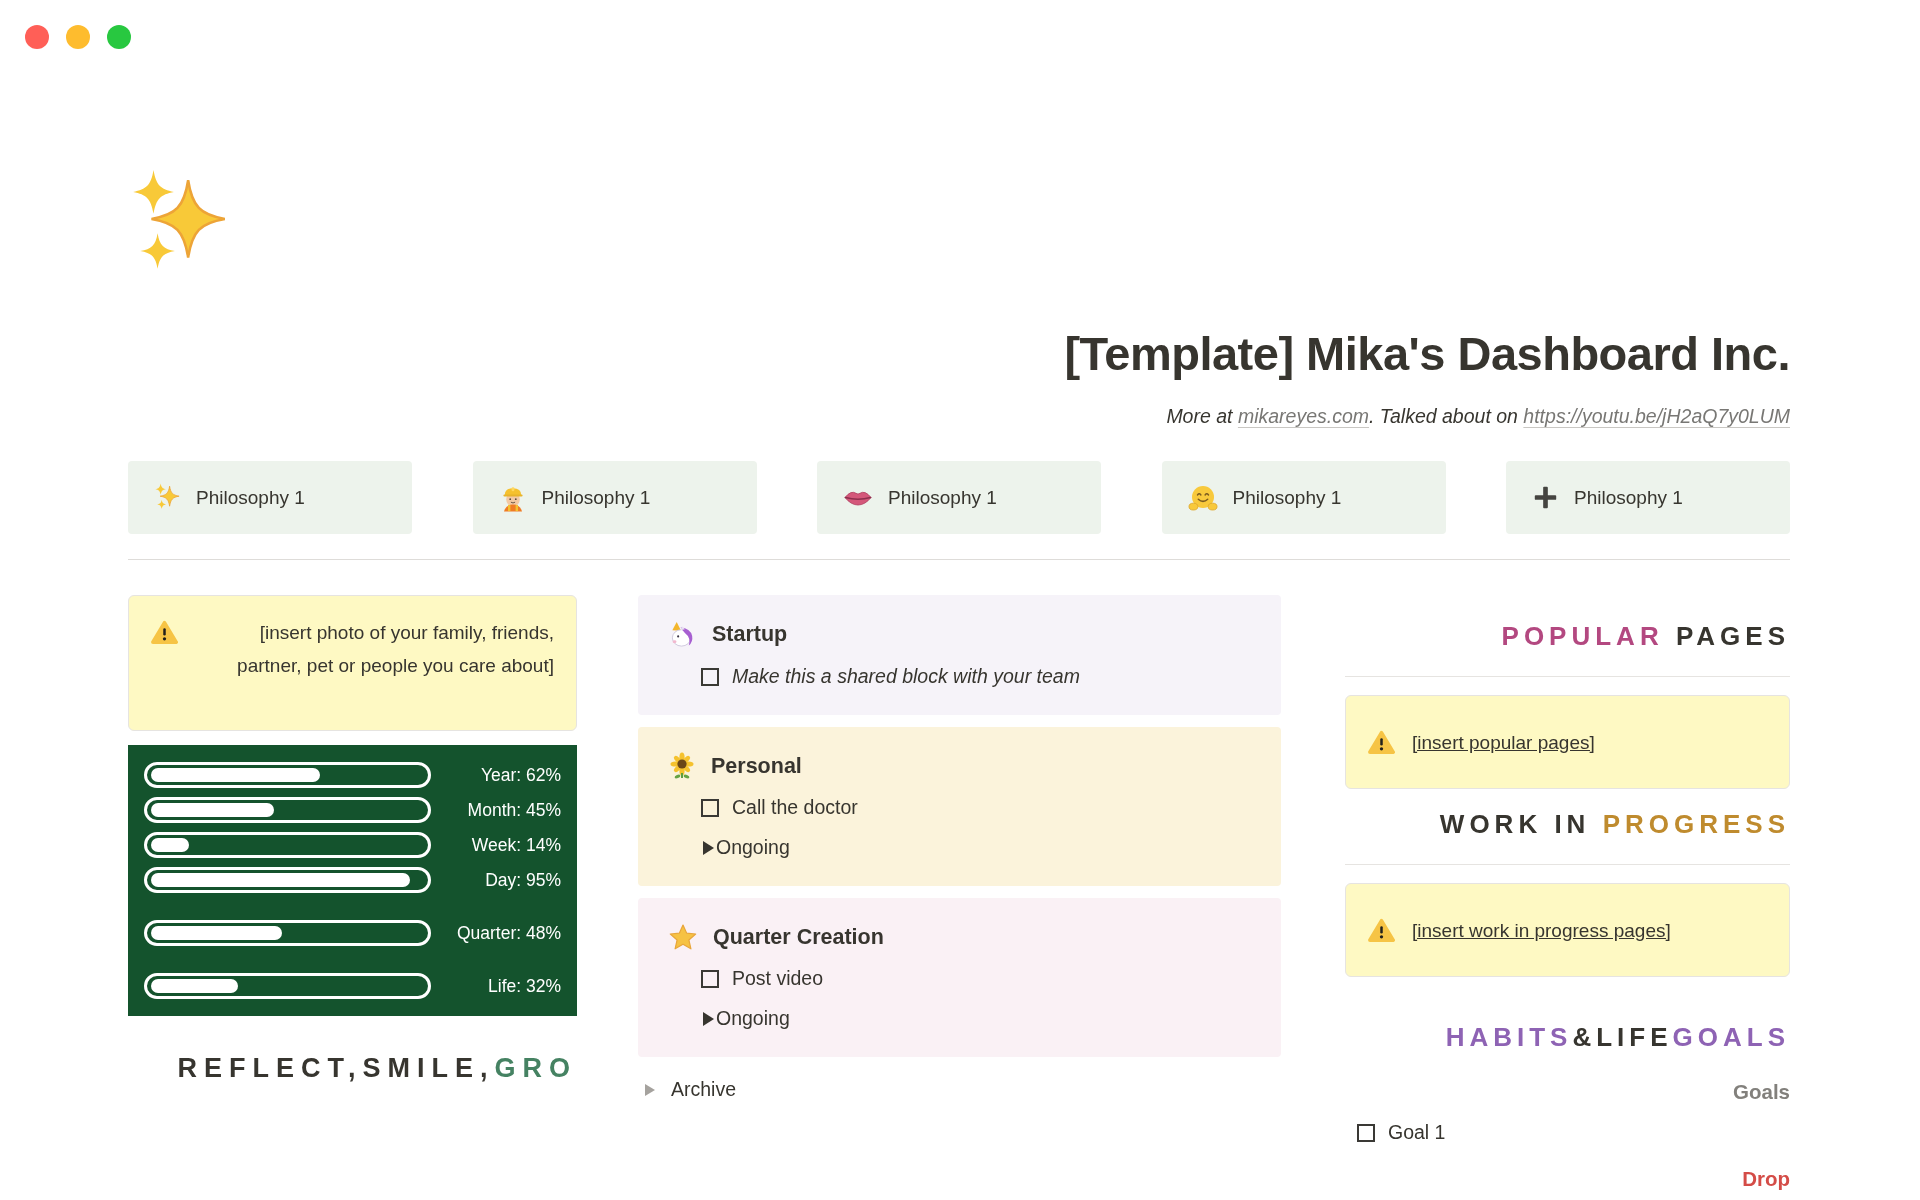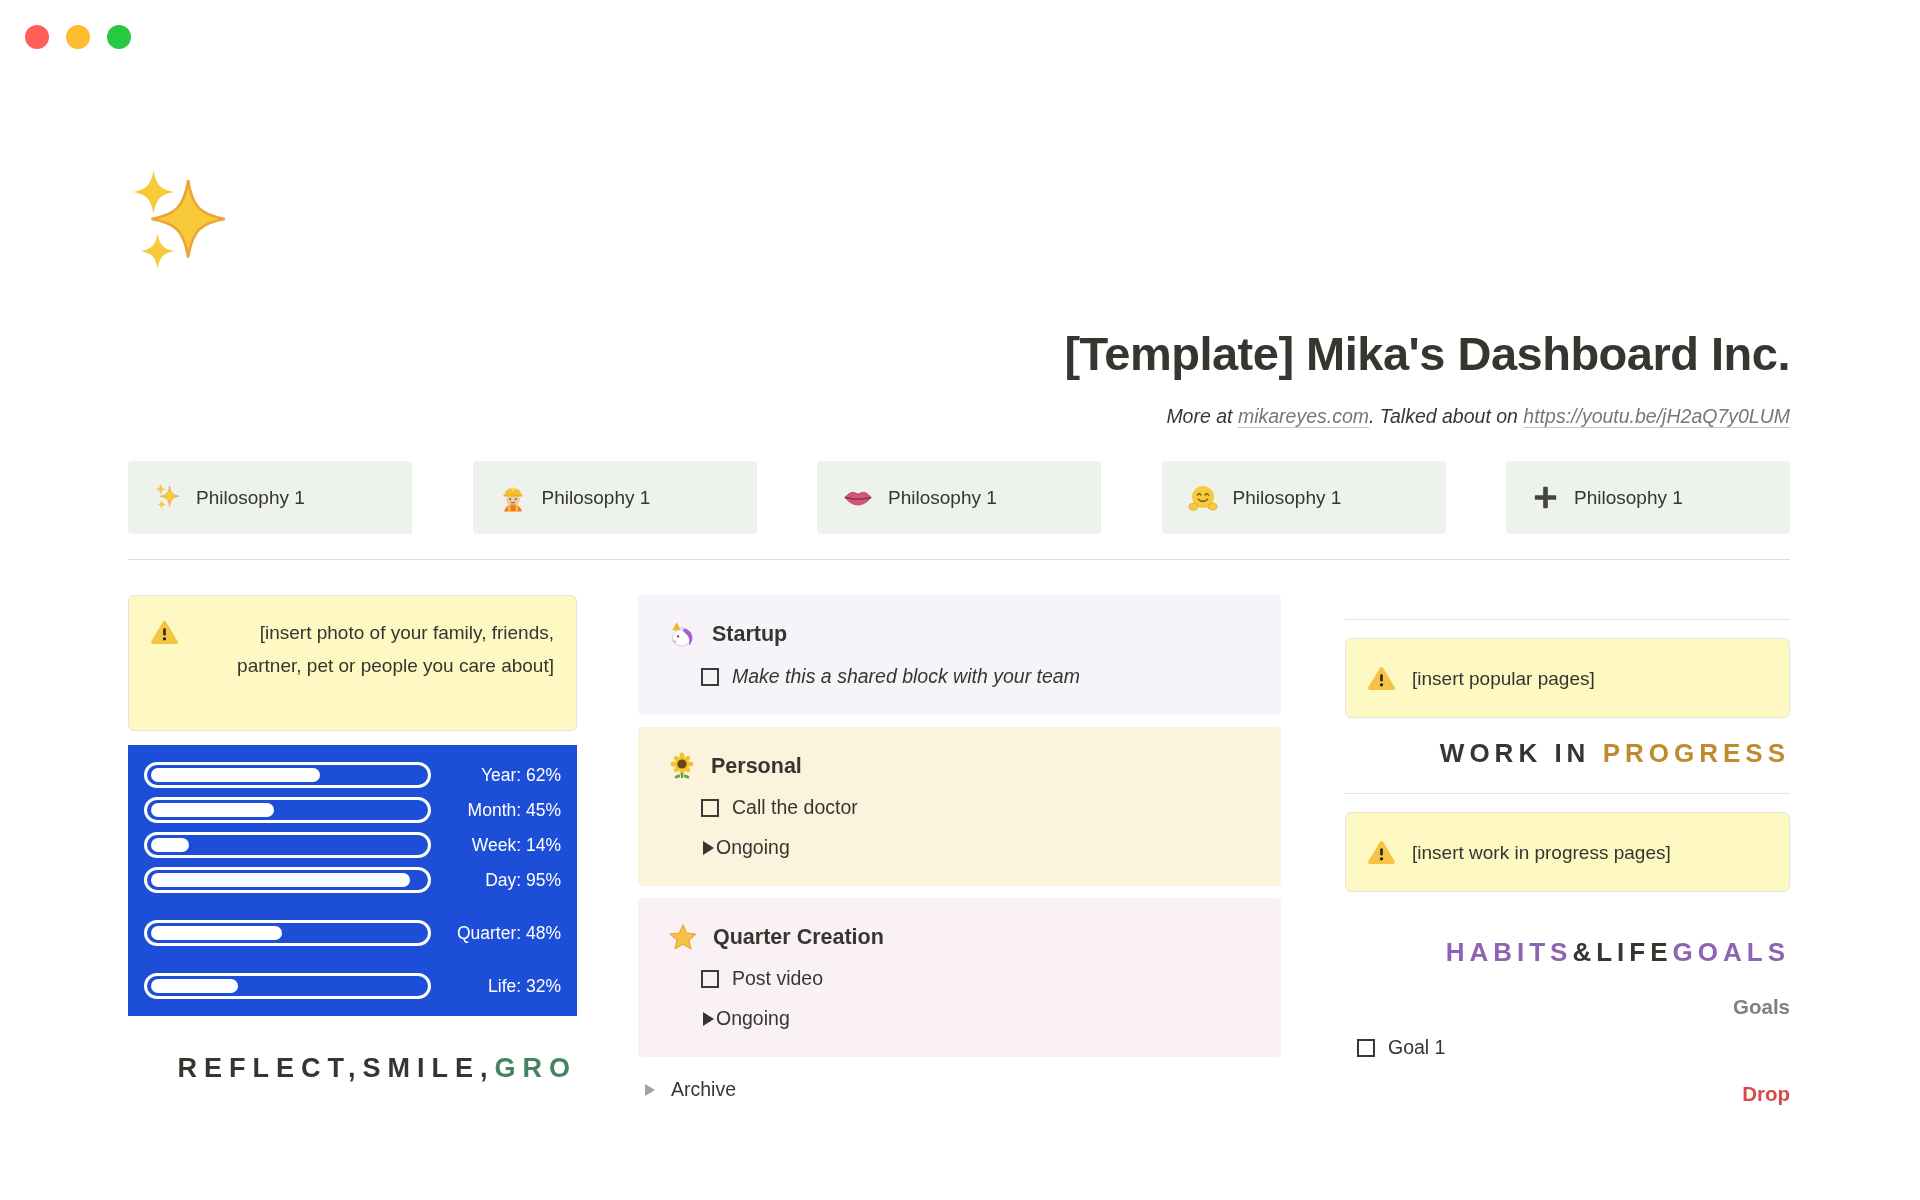--- a/index.html
+++ b/index.html
@@ -40,27 +40,27 @@
   .col-left { width:449px; }
   .col-mid { width:643px; margin-left:61px; }
   .col-right { width:445px; margin-left:64px; }
 
   
   .callout {
     border:1px solid #e6e4e1; border-radius:6px; background:#fef9c3;
     display:flex; gap:17px; padding:20px 22px; font-size:19px; line-height:33px;
   }
   .callout svg { flex-shrink:0; margin-top:4px; }
-  .callout.single { height:80px; align-items:center; padding:0 22px; }
+  .callout.single { height:94px; align-items:center; padding:0 22px;text-decoration:underline; }
   .callout.single svg { margin-top:0; }
   .callout + .callout { margin-top:14px; }
 
   
   .widget {
-    margin-top:14px; background:#1d4ed8; padding:17px 16px 17px 16px;
+    margin-top:14px; background:#14532d; padding:17px 16px 17px 16px;
     display:flex; flex-direction:column; gap:9px;
   }
   .wrow { display:flex; align-items:center; gap:14px; min-height:26px; }
   .track {
     flex:1; height:26px; border:3px solid #ffffff; border-radius:13px;
     padding:3px 4px; background:transparent;
   }
   .fill { height:14px; background:#ffffff; border-radius:7px; }
   .wlabel { width:116px; color:#ffffff; font-size:17.5px; line-height:26px; }
 
@@ -304,20 +304,21 @@
       </div>
 
       <div class="archive-row">
         <span class="tri grey" style="border-width:6px 0 6px 10px;"></span>
         <span class="archive-label">Archive</span>
       </div>
     </div>
 
     <div class="col-right">
 
+      <div class="sec-title h1-popular"><span class="part" style="color: rgb(179, 72, 128);">POPULAR </span><span class="part" style="color: rgb(55, 53, 47);">PAGES</span></div>
       <div class="rdivider"></div>
       <div class="callout single">
         <svg width="27" height="25" viewBox="0 0 28 26">
           <path d="M14 3 L26 23 H2 Z" fill="#f6c445" stroke="#f6c445" stroke-width="4" stroke-linejoin="round"></path>
           <rect x="12.7" y="8.6" width="2.6" height="7.6" rx="1.3" fill="#21201c"></rect>
           <circle cx="14" cy="19.6" r="1.7" fill="#21201c"></circle>
         </svg>
         <span>[insert popular pages]</span>
       </div>
 

